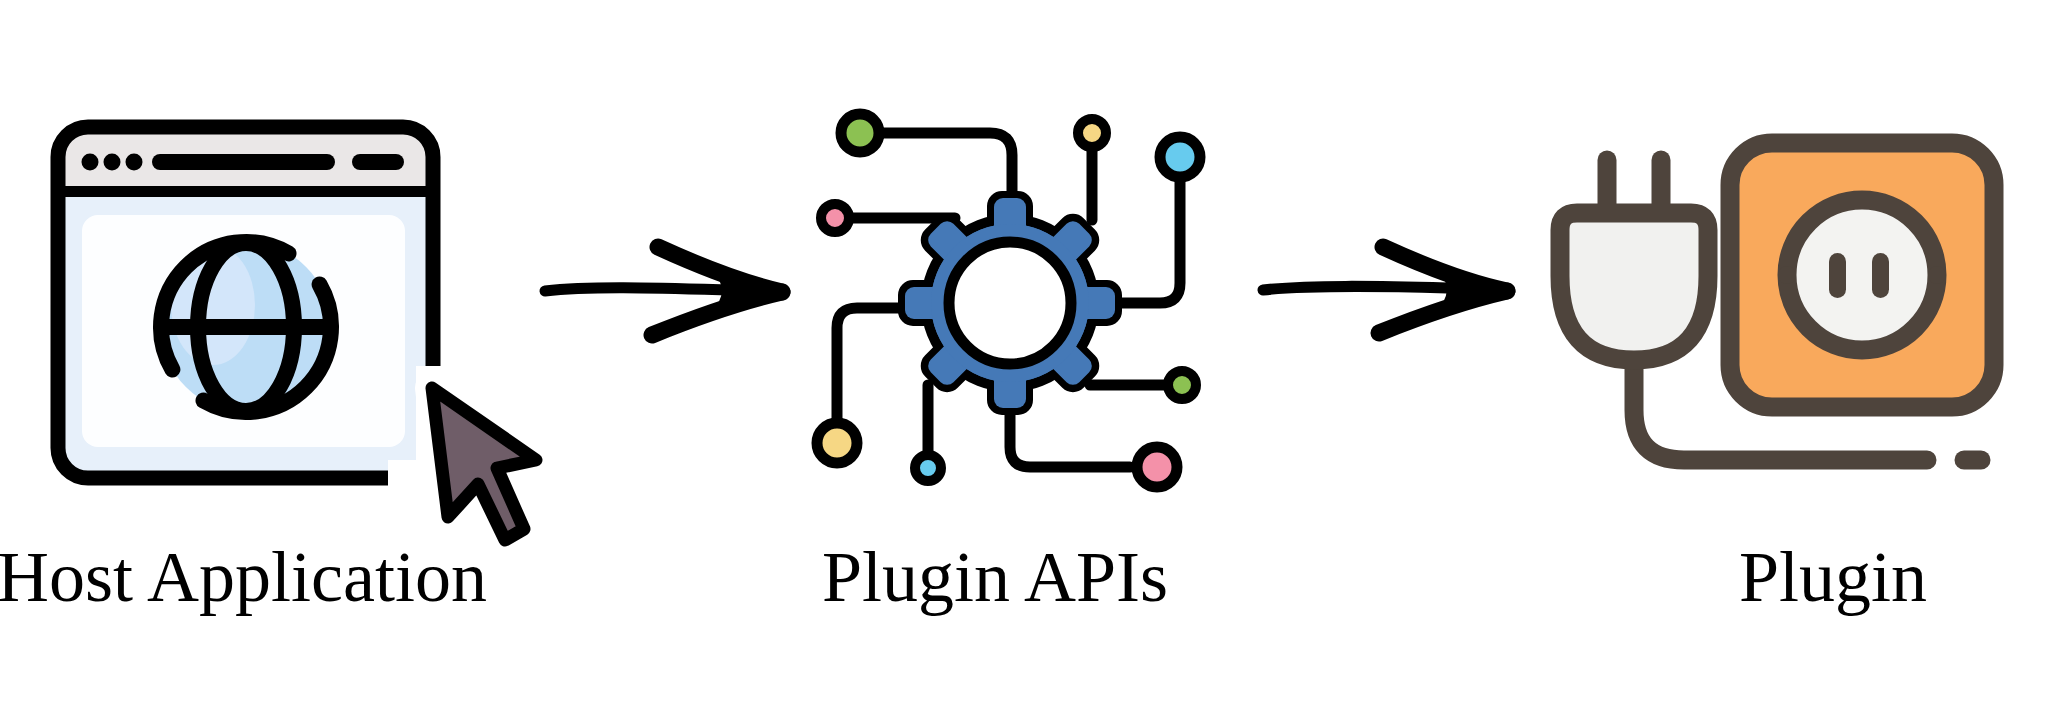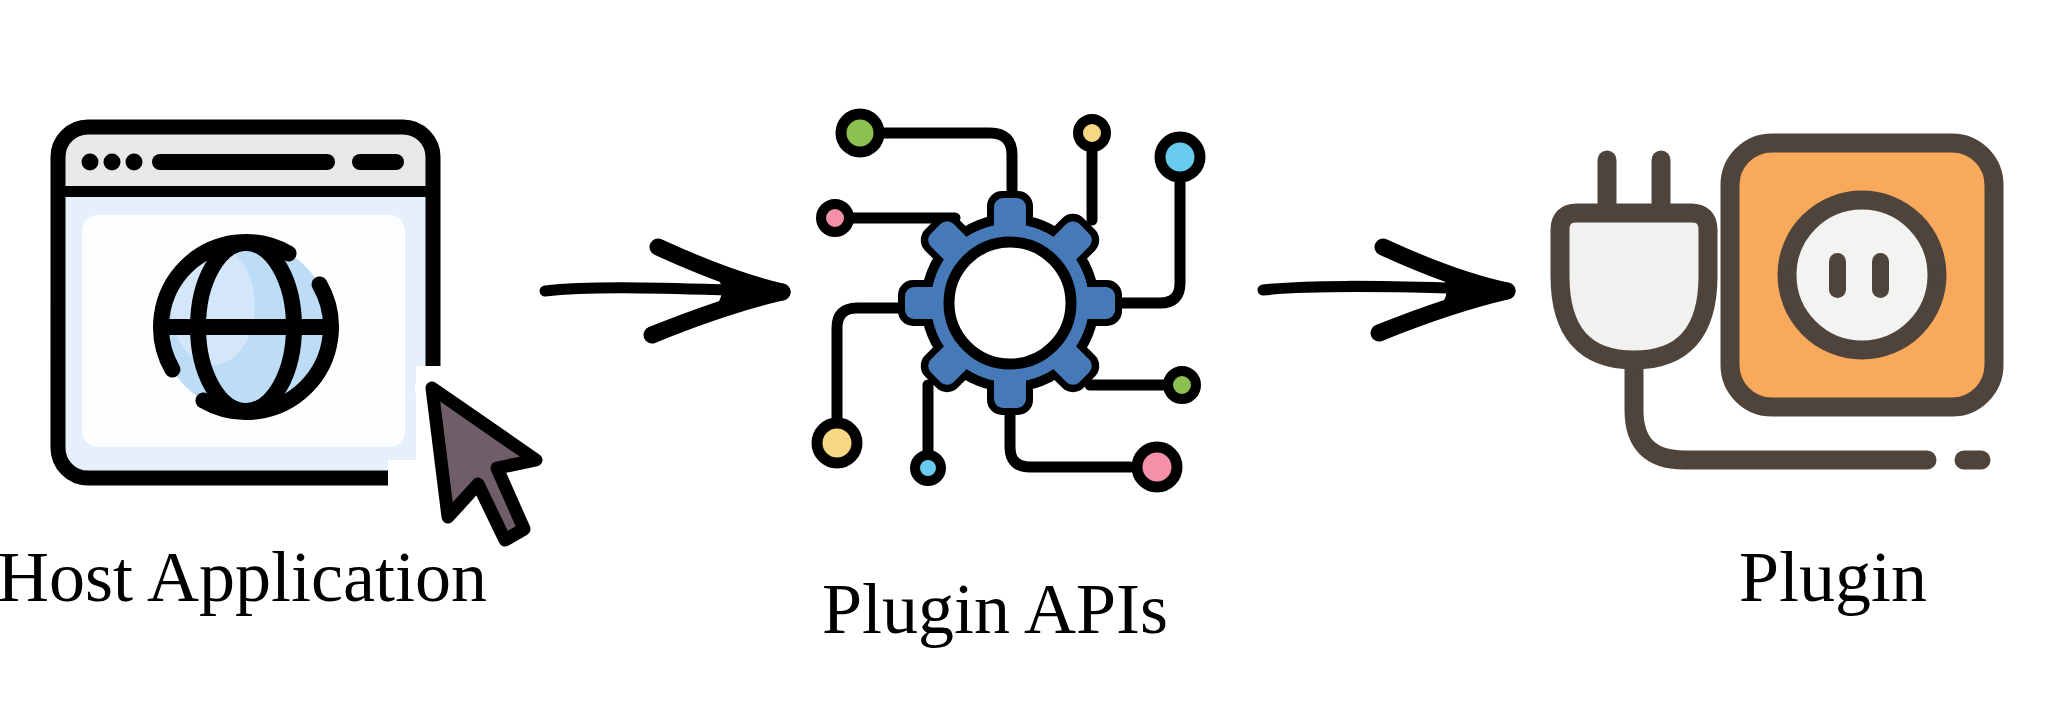--- a/index.html
+++ b/index.html
@@ -15,21 +15,21 @@
     position:absolute;
     top:538px;
     width:500px;
     font-size:72px;
     line-height:1.1;
     color:#000000;
     text-align:center;
     white-space:nowrap;
   }
   #label-host   { left:-8px;   }
-  #label-apis   { left:745px;margin-top:32px;  }
+  #label-apis   { left:745px;  }
   #label-plugin { left:1583px; }
 </style>
 </head>
 <body>
 
 <div class="canvas">
 
   <div>
     <svg class="icon-svg" style="left:20px; top:100px;" width="540" height="470" viewBox="0 0 540 470">
 

